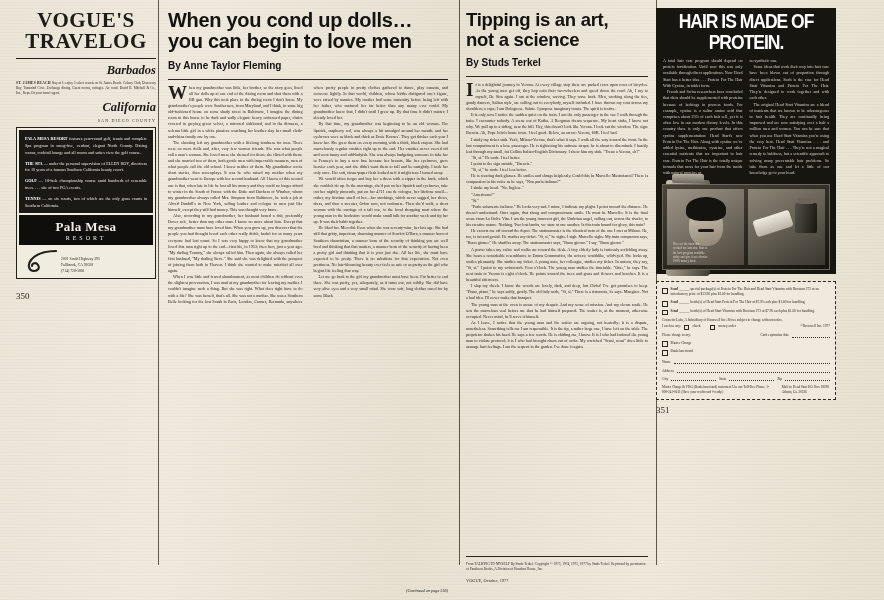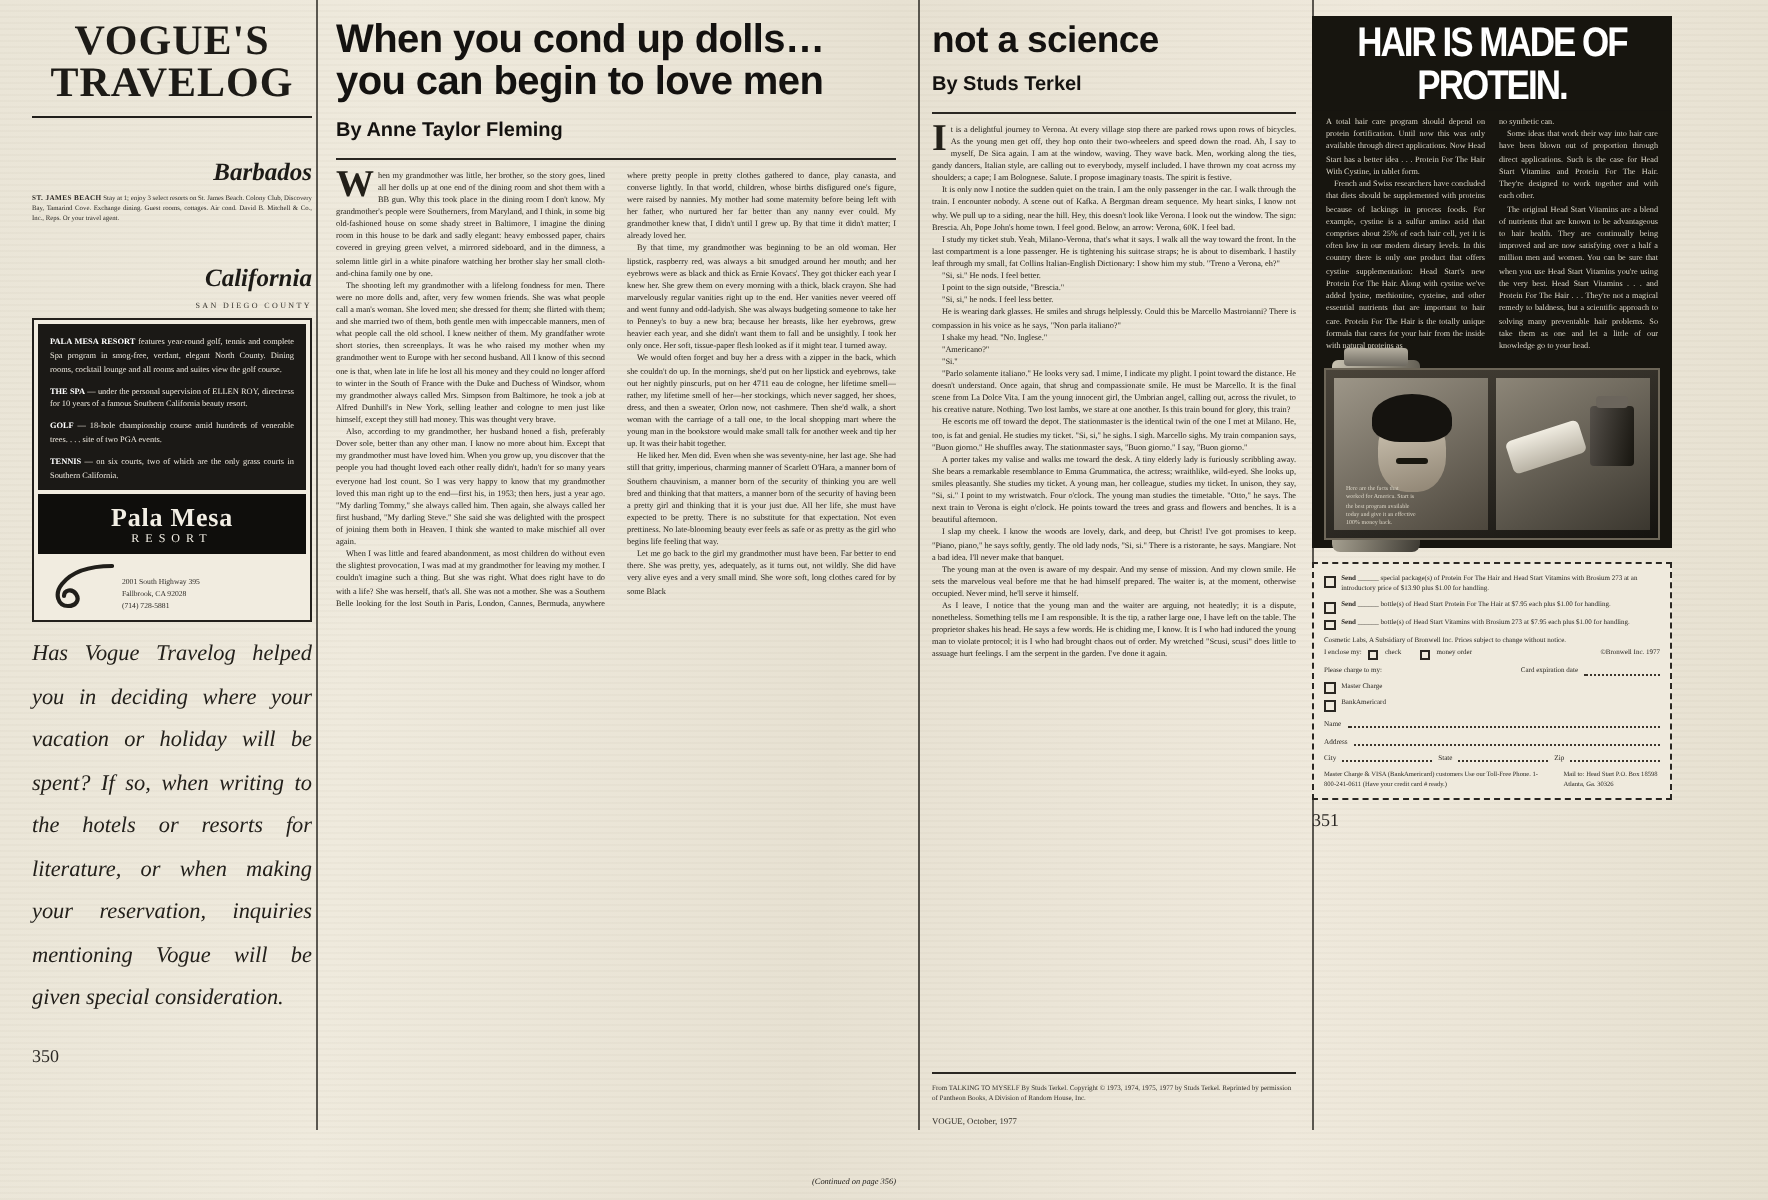--- a/index.html
+++ b/index.html
@@ -13,21 +13,21 @@
         background:linear-gradient(95deg,#eae5d7 0%,#efeadd 22%,#e7e1d2 48%,#efe9dc 74%,#e6e0d0 100%);}
   .grain{position:absolute;inset:0;pointer-events:none;
          background:repeating-linear-gradient(0deg,rgba(120,110,85,.035) 0px,rgba(120,110,85,.035) 1px,transparent 1px,transparent 3px);}
   .vrule{position:absolute;top:0;width:1px;background:#2a2722;opacity:.75;}
 
   
   .col1{position:absolute;left:16px;top:10px;width:140px;}
   .tv-title{font-family:"Liberation Serif",serif;font-weight:700;
             font-size:21px;line-height:.98;letter-spacing:.5px;text-align:center;}
   .tv-rule{border:0;border-top:1.4px solid #201e1a;margin:7px 0 3px;}
-  .tv-region{text-align:right;font-style:italic;font-weight:700;font-size:12.5px;margin:20px 0 3px;}
+  .tv-region{text-align:right;font-style:italic;font-weight:700;font-size:12.5px;margin:4px 0 3px;}
   .tv-entry{font-size:3.4px;line-height:1.45;text-align:justify;color:#2a2722;margin:0 0 3px;}
   .tv-entry b{font-size:3.6px;letter-spacing:.2px;}
   .tv-sub{text-align:right;font-size:4px;letter-spacing:1.2px;margin:1px 0 2px;color:#33302a;}
 
   .ad-box{border:1.2px solid #23201c;padding:2px;margin:4px 0 6px;background:#f1ece0;}
   .ad-inner{background:#1b1916;color:#efeadf;padding:6px 6px 4px;}
   .ad-line{font-size:4.2px;line-height:1.62;text-align:justify;margin:0 0 4px;}
   .ad-line b{color:#fff;}
   .ad-logo{background:#0f0e0c;color:#f2eee4;text-align:center;padding:5px 2px 4px;margin-top:2px;}
   .ad-logo .nm{font-size:13px;font-weight:700;letter-spacing:.4px;line-height:1;}
@@ -160,21 +160,20 @@
           <path d="M33 3 C20 3 12 7 8 12 C4 17 6 23 11 23 C15 23 17 20 15 17 C13 14 9 15 9 18" fill="none" stroke="#201e1a" stroke-width="2.1" stroke-linecap="round"></path>
         </svg>
         <div class="at">
           <div>2001 South Highway 395</div>
           <div>Fallbrook, CA 92028</div>
           <div>(714) 728-5881</div>
         </div>
       </div>
     </div>
 
-    <div class="promo">Has Vogue Travelog helped you in deciding where your vacation or holiday will be spent? If so, when writing to the hotels or resorts for literature, or when making your reservation, inquiries mentioning Vogue will be given special consideration.</div>
     <div class="folio">350</div>
   </div>
 
   <div style="position:absolute;left:168px;top:10px;width:280px;">
     <div class="headline">When you cond up dolls…</div>
     <div class="headline">you can begin to love men</div>
     <div class="byline">By Anne Taylor Fleming</div>
     <hr class="hrule">
     <div class="cols2 body" style="height:500px;">
       <p class="first">When my grandmother was little, her brother, so the story goes, lined all her dolls up at one end of the dining room and shot them with a BB gun. Why this took place in the dining room I don't know. My grandmother's people were Southerners, from Maryland, and I think, in some big old-fashioned house on some shady street in Baltimore, I imagine the dining room in this house to be dark and sadly elegant: heavy embossed paper, chairs covered in greying green velvet, a mirrored sideboard, and in the dimness, a solemn little girl in a white pinafore watching her brother slay her small cloth-and-china family one by one.</p>
@@ -184,20 +183,21 @@
       <p>By that time, my grandmother was beginning to be an old woman. Her lipstick, raspberry red, was always a bit smudged around her mouth; and her eyebrows were as black and thick as Ernie Kovacs'. They got thicker each year I knew her. She grew them on every morning with a thick, black crayon. She had marvelously regular vanities right up to the end. Her vanities never veered off and went funny and odd-ladyish. She was always budgeting someone to take her to Penney's to buy a new bra; because her breasts, like her eyebrows, grew heavier each year, and she didn't want them to fall and be unsightly. I took her only once. Her soft, tissue-paper flesh looked as if it might tear. I turned away.</p>
       <p>We would often forget and buy her a dress with a zipper in the back, which she couldn't do up. In the mornings, she'd put on her lipstick and eyebrows, take out her nightly pinscurls, put on her 4711 eau de cologne, her lifetime smell—rather, my lifetime smell of her—her stockings, which never sagged, her shoes, dress, and then a sweater, Orlon now, not cashmere. Then she'd walk, a short woman with the carriage of a tall one, to the local shopping mart where the young man in the bookstore would make small talk for another week and tip her up. It was their habit together.</p>
       <p>He liked her. Men did. Even when she was seventy-nine, her last age. She had still that gritty, imperious, charming manner of Scarlett O'Hara, a manner born of Southern chauvinism, a manner born of the security of thinking you are well bred and thinking that that matters, a manner born of the security of having been a pretty girl and thinking that it is your just due. All her life, she must have expected to be pretty. There is no substitute for that expectation. Not even prettiness. No late-blooming beauty ever feels as safe or as pretty as the girl who begins life feeling that way.</p>
       <p>Let me go back to the girl my grandmother must have been. Far better to end there. She was pretty, yes, adequately, as it turns out, not wildly. She did have very alive eyes and a very small mind. She wore soft, long clothes cared for by some Black</p>
     </div>
     <div class="contd">(Continued on page 356)</div>
     <div class="vgfoot" style="text-align:center">VOGUE, October, 1977</div>
   </div>
 
   <div style="position:absolute;left:466px;top:10px;width:182px;">
+    <div class="headline small">Tipping is an art,</div>
     <div class="headline small">not a science</div>
     <div class="byline">By Studs Terkel</div>
     <hr class="hrule">
     <div class="body" style="height:470px;">
       <p class="first">It is a delightful journey to Verona. At every village stop there are parked rows upon rows of bicycles. As the young men get off, they hop onto their two-wheelers and speed down the road. Ah, I say to myself, De Sica again. I am at the window, waving. They wave back. Men, working along the ties, gandy dancers, Italian style, are calling out to everybody, myself included. I have thrown my coat across my shoulders; a cape; I am Bolognese. Salute. I propose imaginary toasts. The spirit is festive.</p>
       <p>It is only now I notice the sudden quiet on the train. I am the only passenger in the car. I walk through the train. I encounter nobody. A scene out of Kafka. A Bergman dream sequence. My heart sinks, I know not why. We pull up to a siding, near the hill. Hey, this doesn't look like Verona. I look out the window. The sign: Brescia. Ah, Pope John's home town. I feel good. Below, an arrow: Verona, 60K. I feel bad.</p>
       <p>I study my ticket stub. Yeah, Milano-Verona, that's what it says. I walk all the way toward the front. In the last compartment is a lone passenger. He is tightening his suitcase straps; he is about to disembark. I hastily leaf through my small, fat Collins Italian-English Dictionary: I show him my stub. "Treno a Verona, eh?"</p>
       <p>"Si, si." He nods. I feel better.</p>
       <p>I point to the sign outside, "Brescia."</p>
       <p>"Si, si," he nods. I feel less better.</p>

